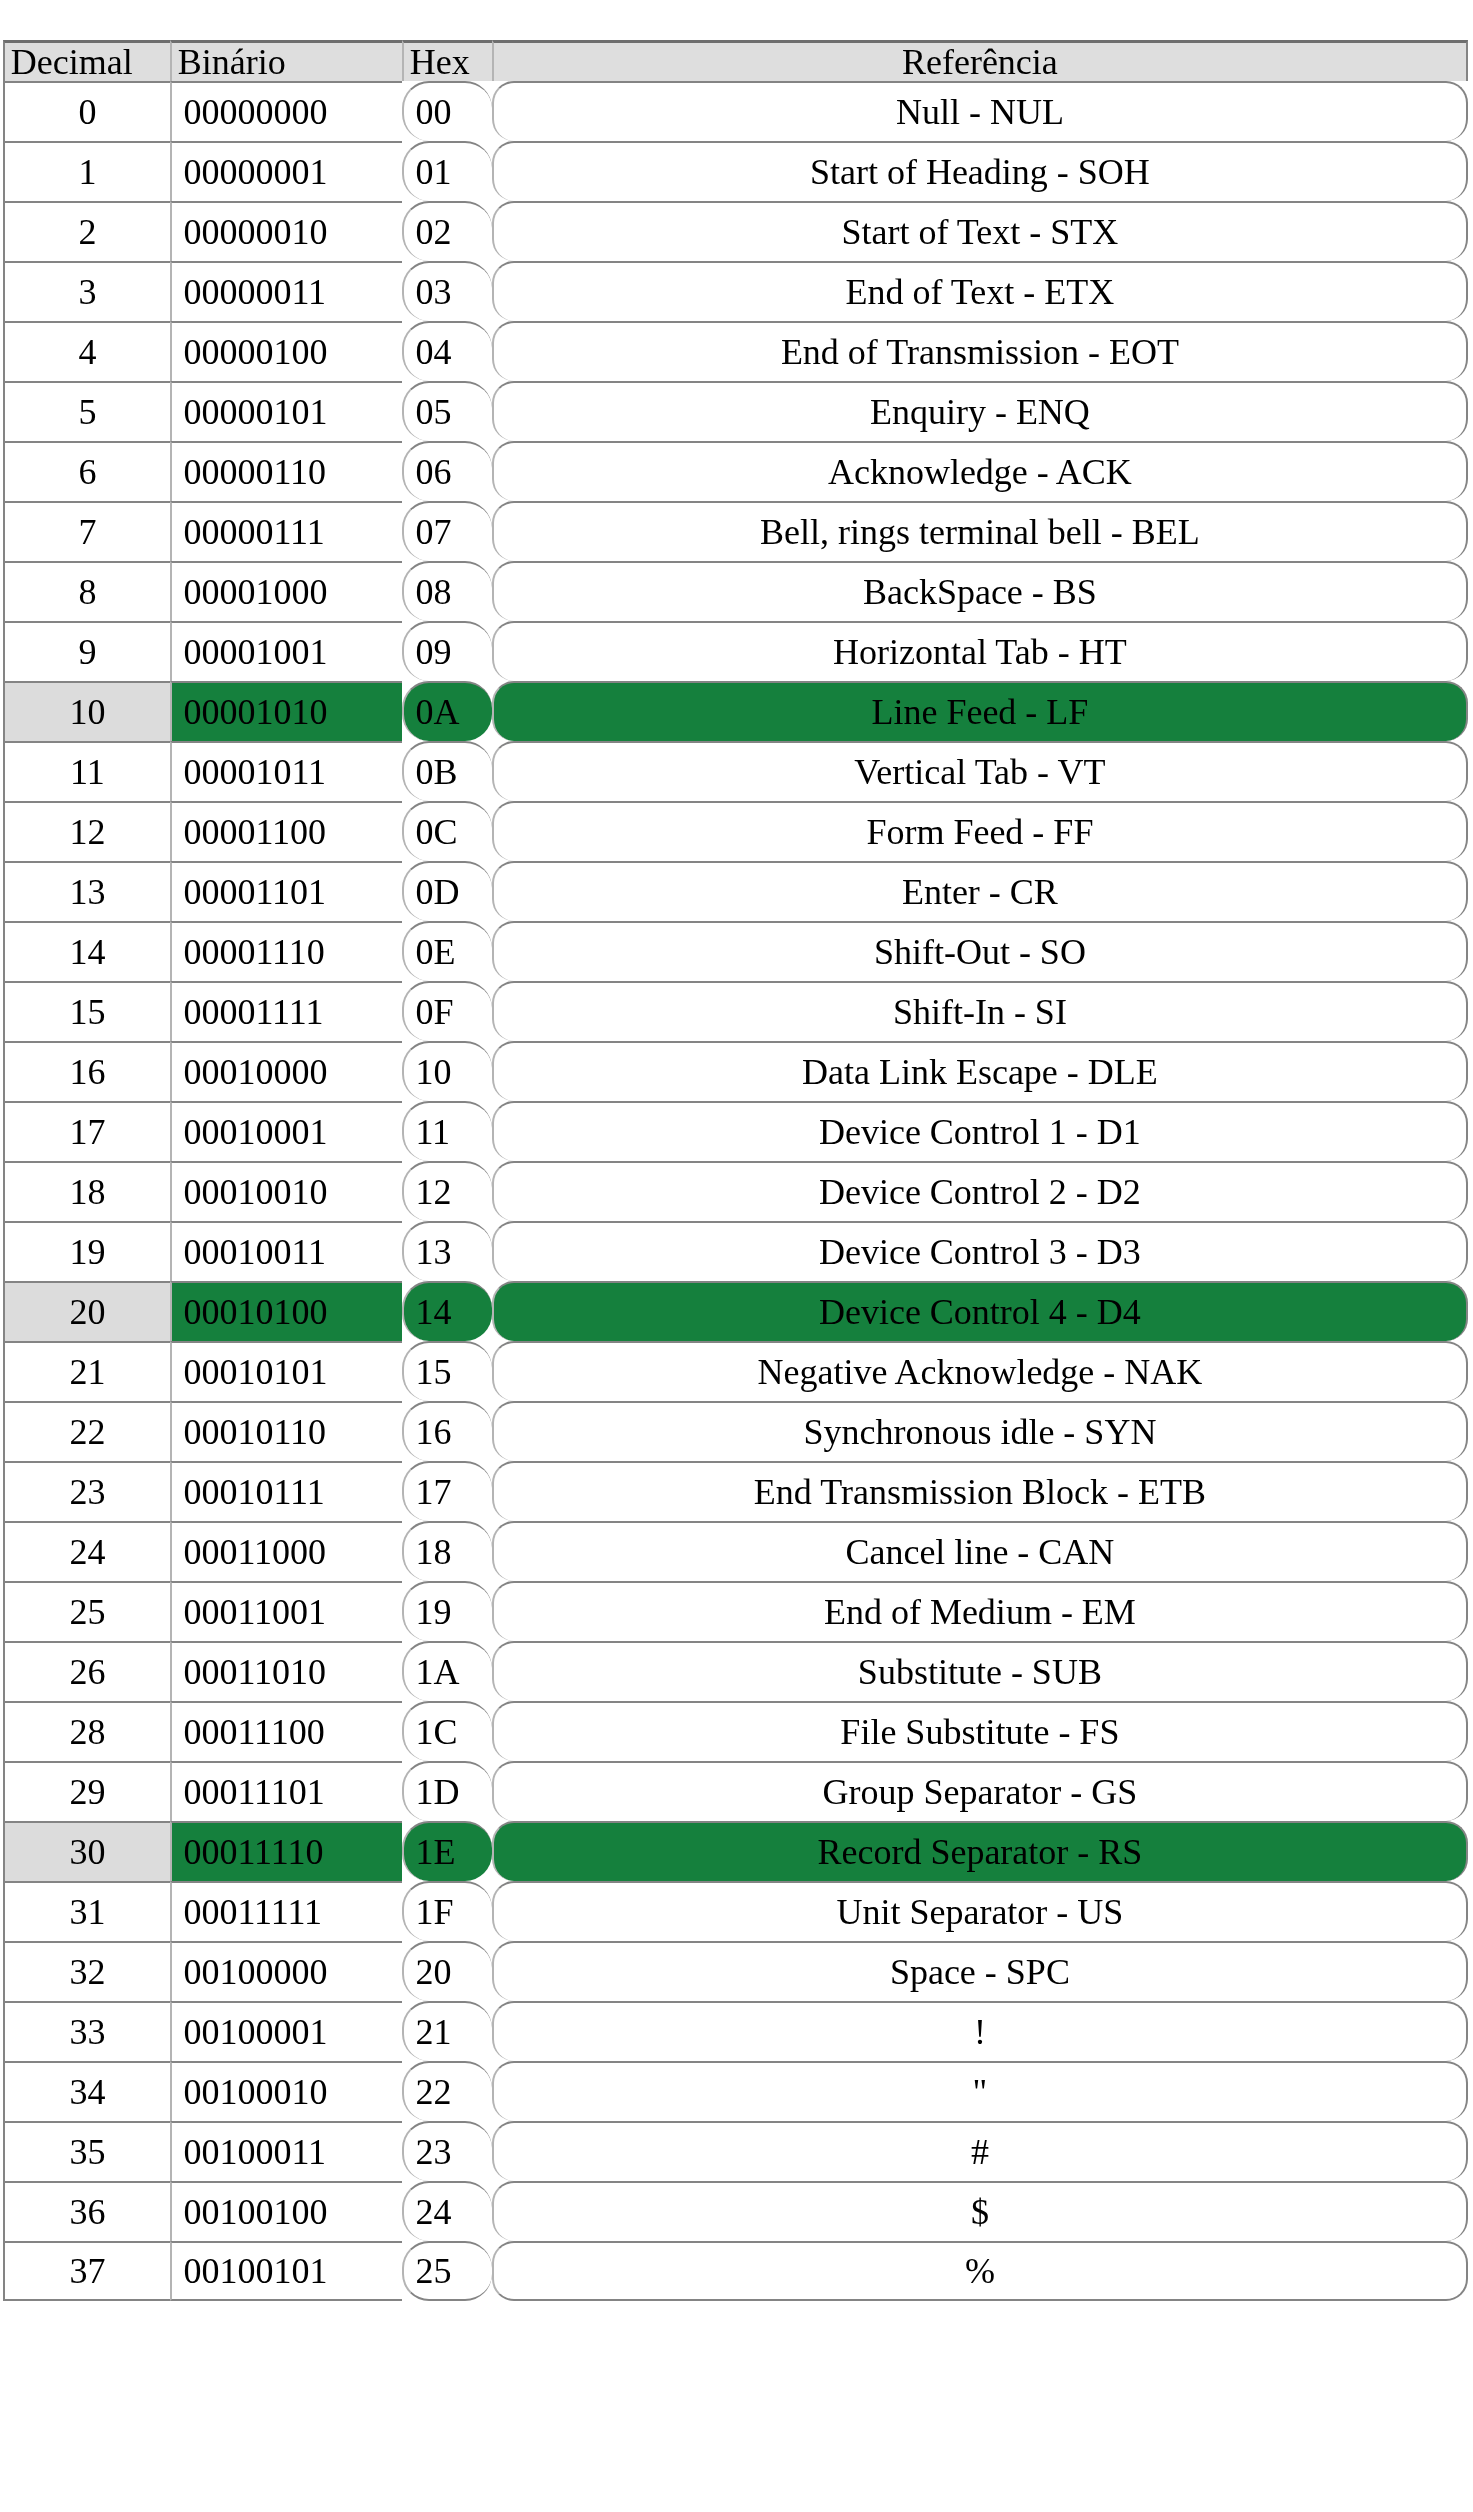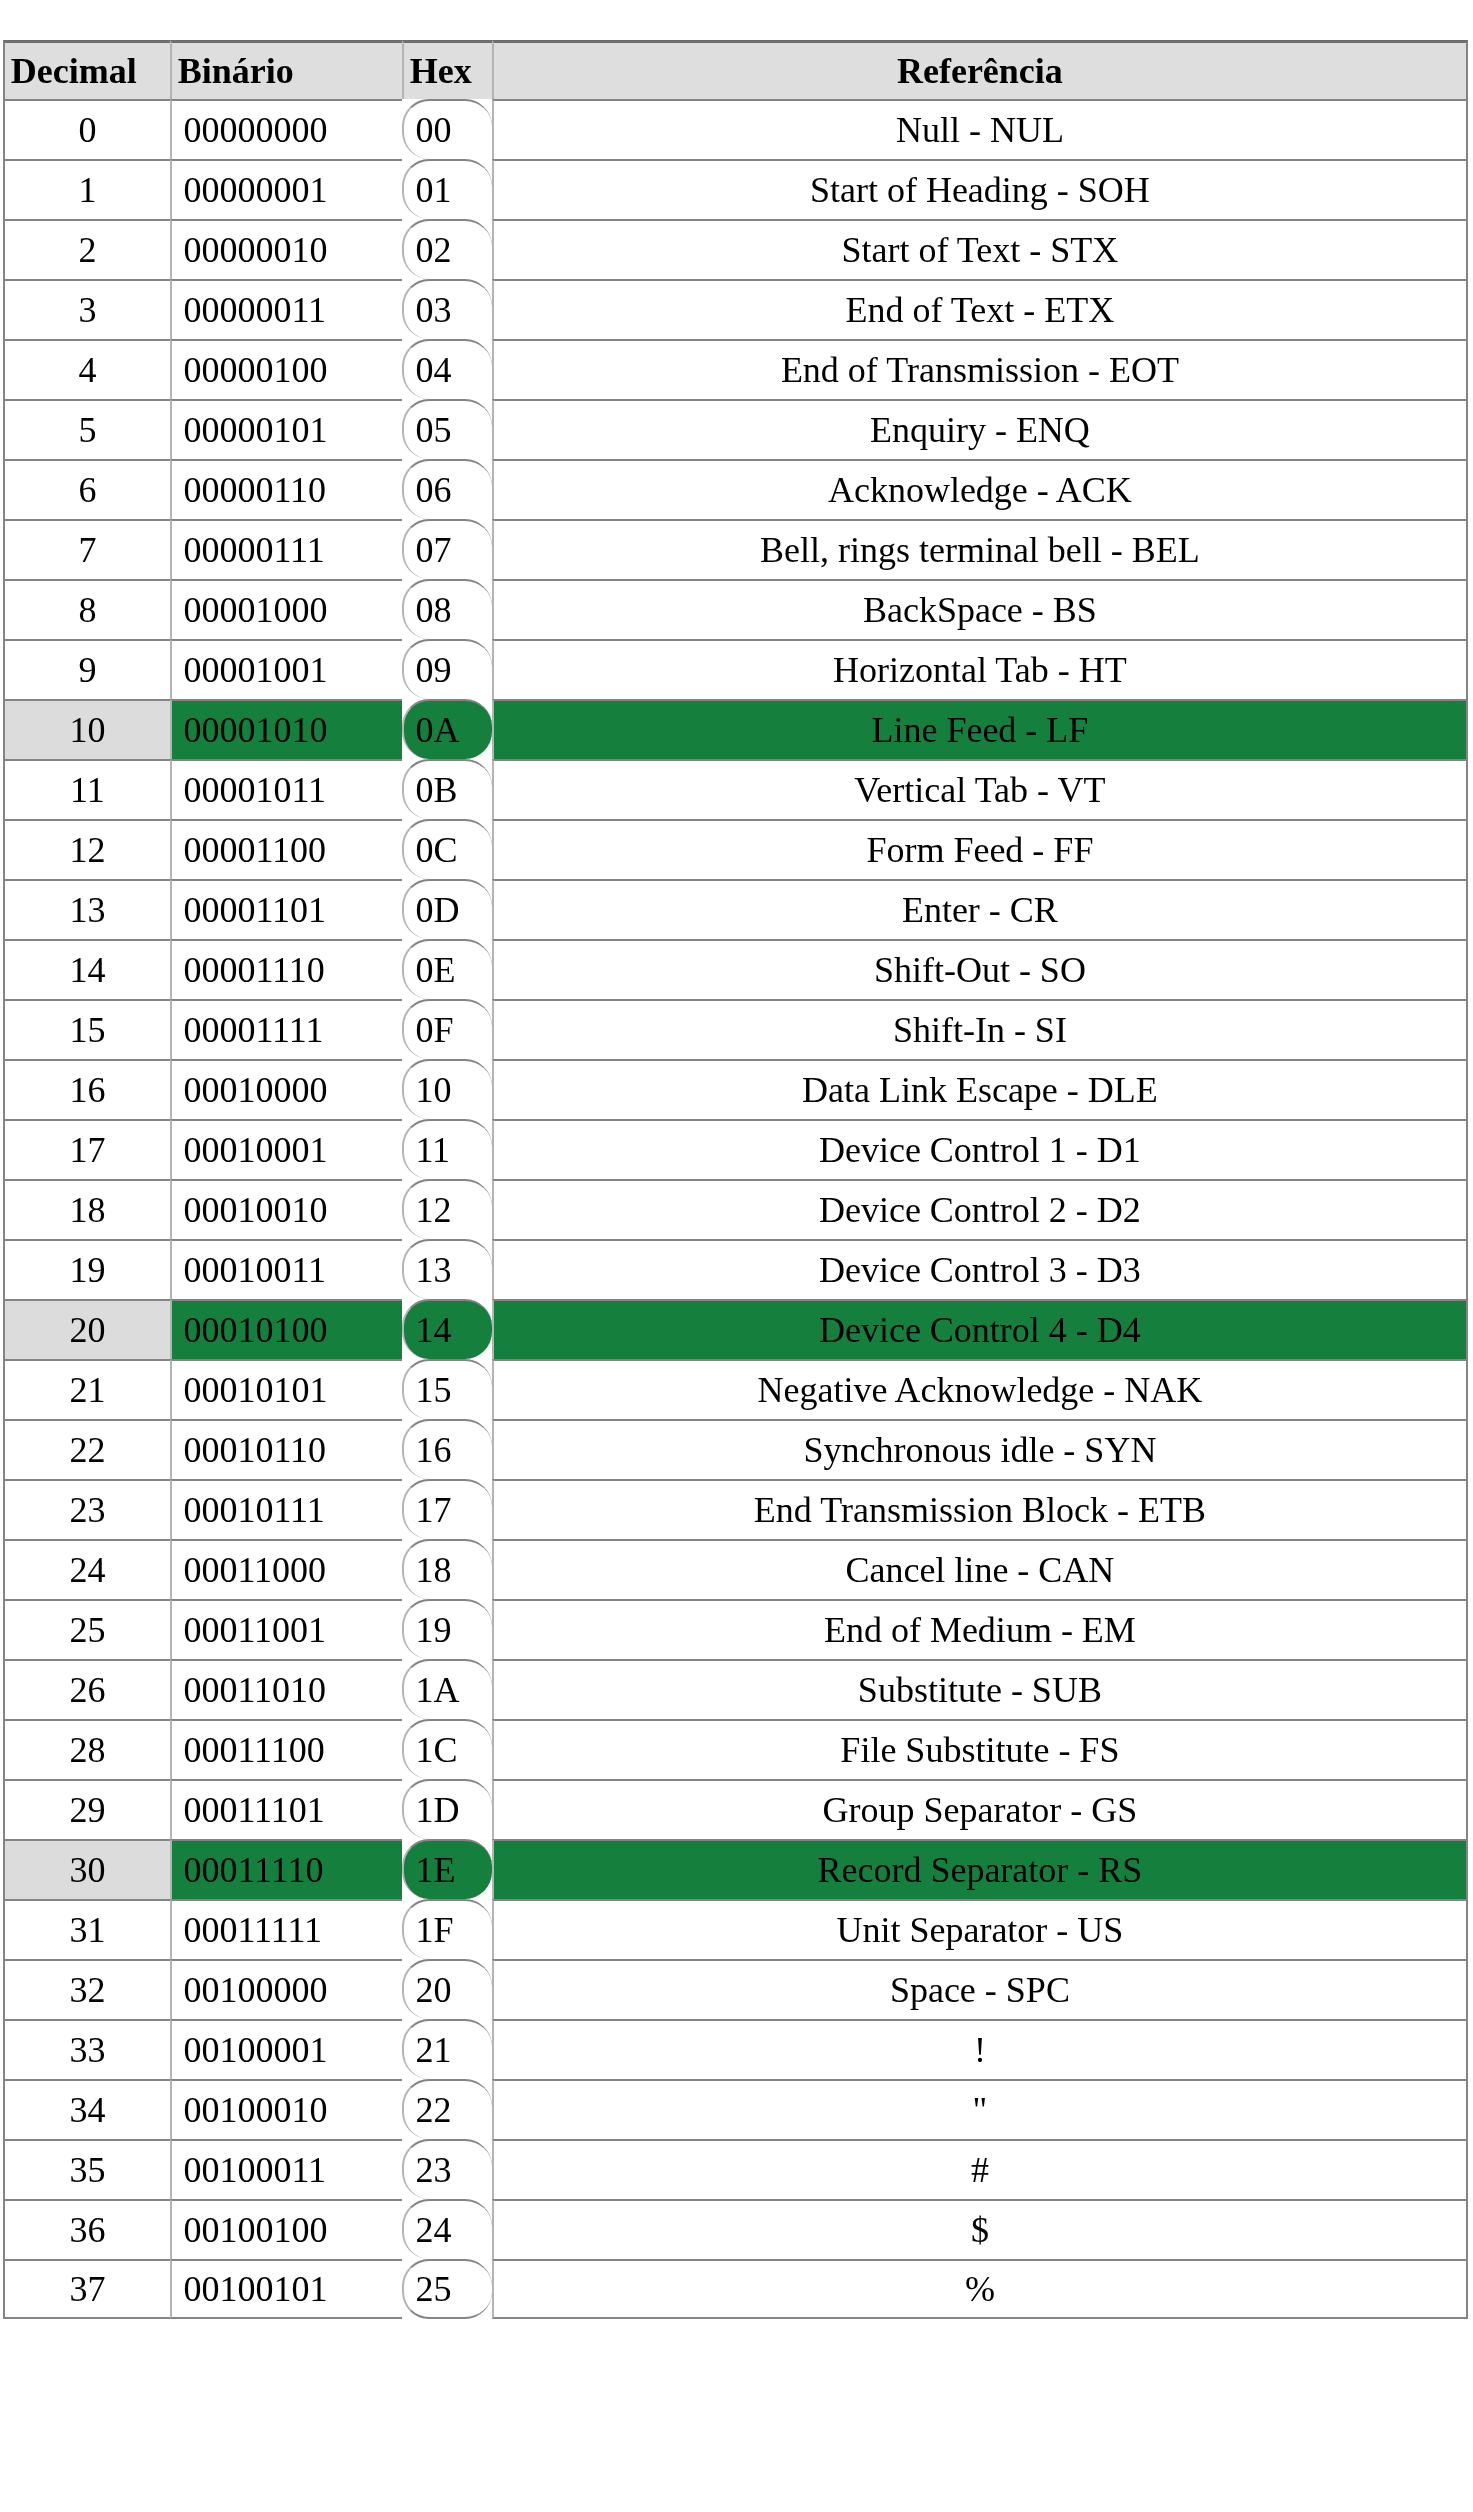--- a/index.html
+++ b/index.html
@@ -62,38 +62,38 @@
   table.ascii-table tr > td:last-child {
     border-right: 2.9px solid #848484;
   }
   table.ascii-table tr:last-child > td {
     border-bottom: 2.9px solid #848484;
   }
 
   
   table.ascii-table thead th {
     background: #dedede;
-    font-weight: bold;
+    font-weight: normal;
     text-align: center;
-    height: 59px;
+    height: 41px;
     border-top: 3.8px solid #6e6e6e;
   }
   table.ascii-table thead th.h-decimal,
   table.ascii-table thead th.h-binario,
   table.ascii-table thead th.h-hex {
     text-align: left;
     padding-left: 5.8px;
     padding-right: 3.8px;
   }
 
   
   td.c-decimal { text-align: center; }
   td.c-binario { text-align: left;  padding-left: 5.8px; }
   td.c-hex     { text-align: left;  padding-left: 5.8px; border-radius: 27px; }
-  td.c-ref     { text-align: center; }
+  td.c-ref     { text-align: center; border-radius: 22px; }
 
   
   tr.row-mark > td { background: #15803d; }
   tr.row-mark > td.c-decimal { background: #dcdcdc; }
   tr.row-plain > td { background: #ffffff; }
   tr.row-plain > td.c-binario,
   tr.row-plain > td.c-hex { background: #ffffff; }
 </style>
 </head>
 <body>

